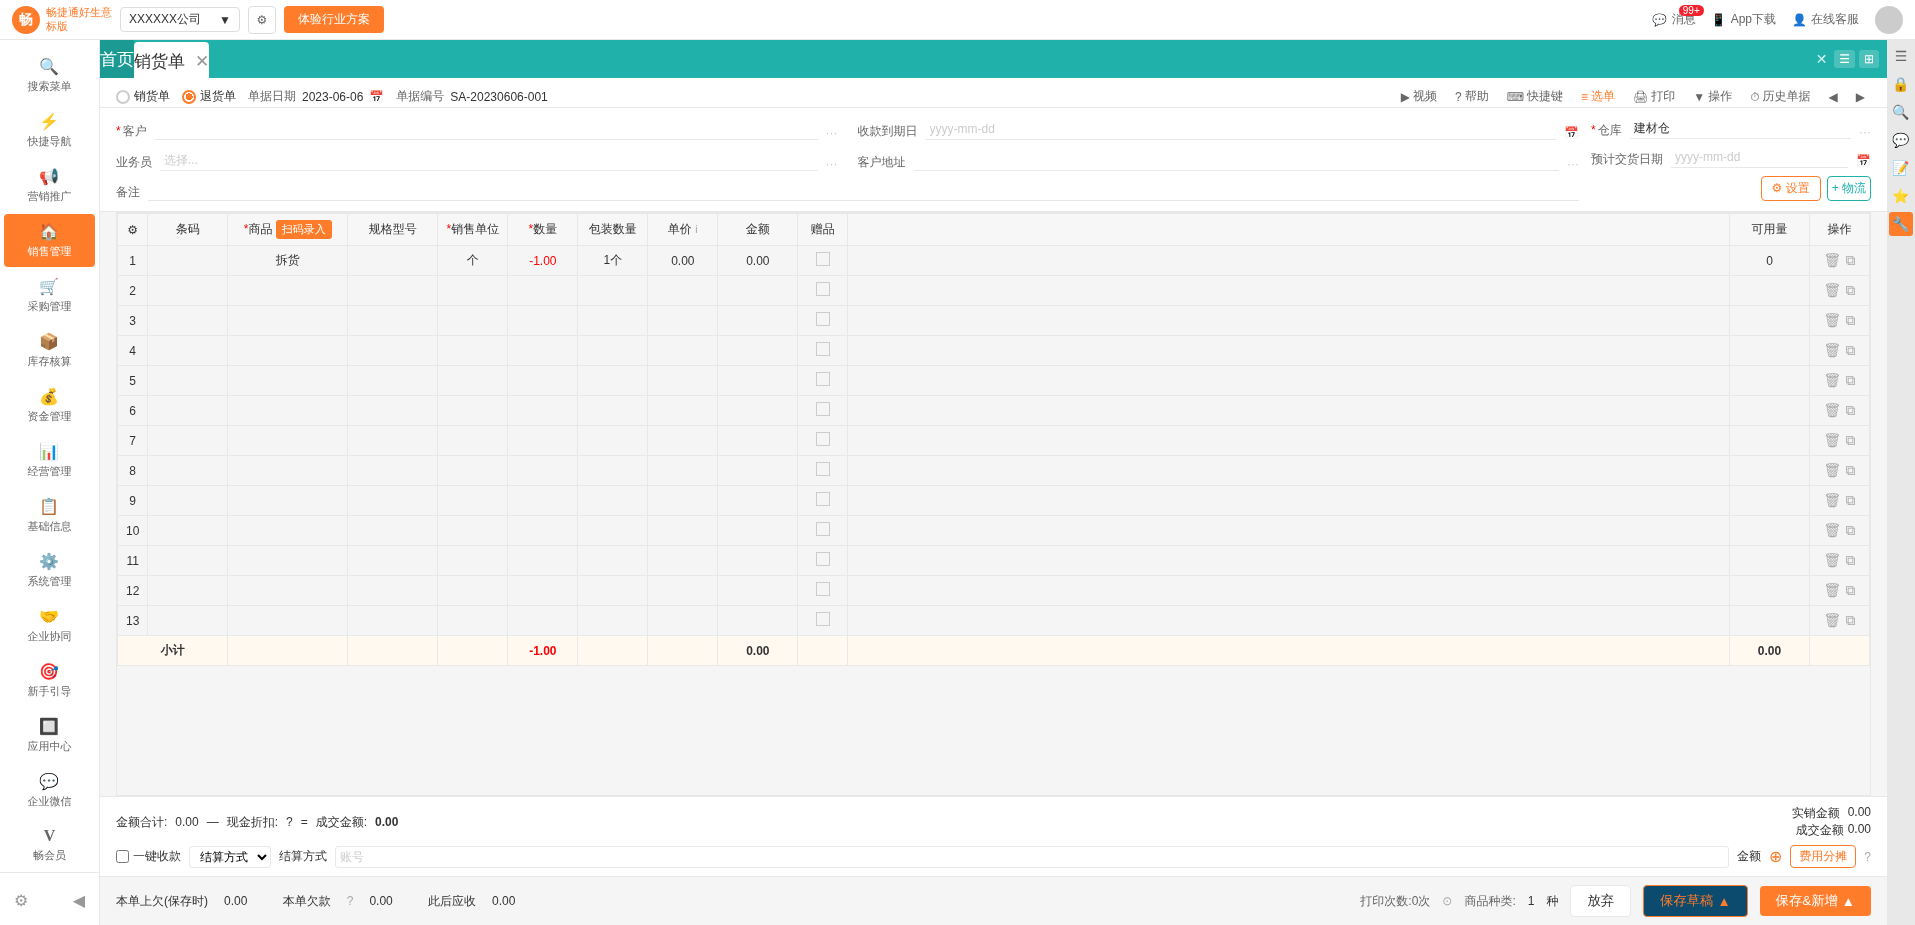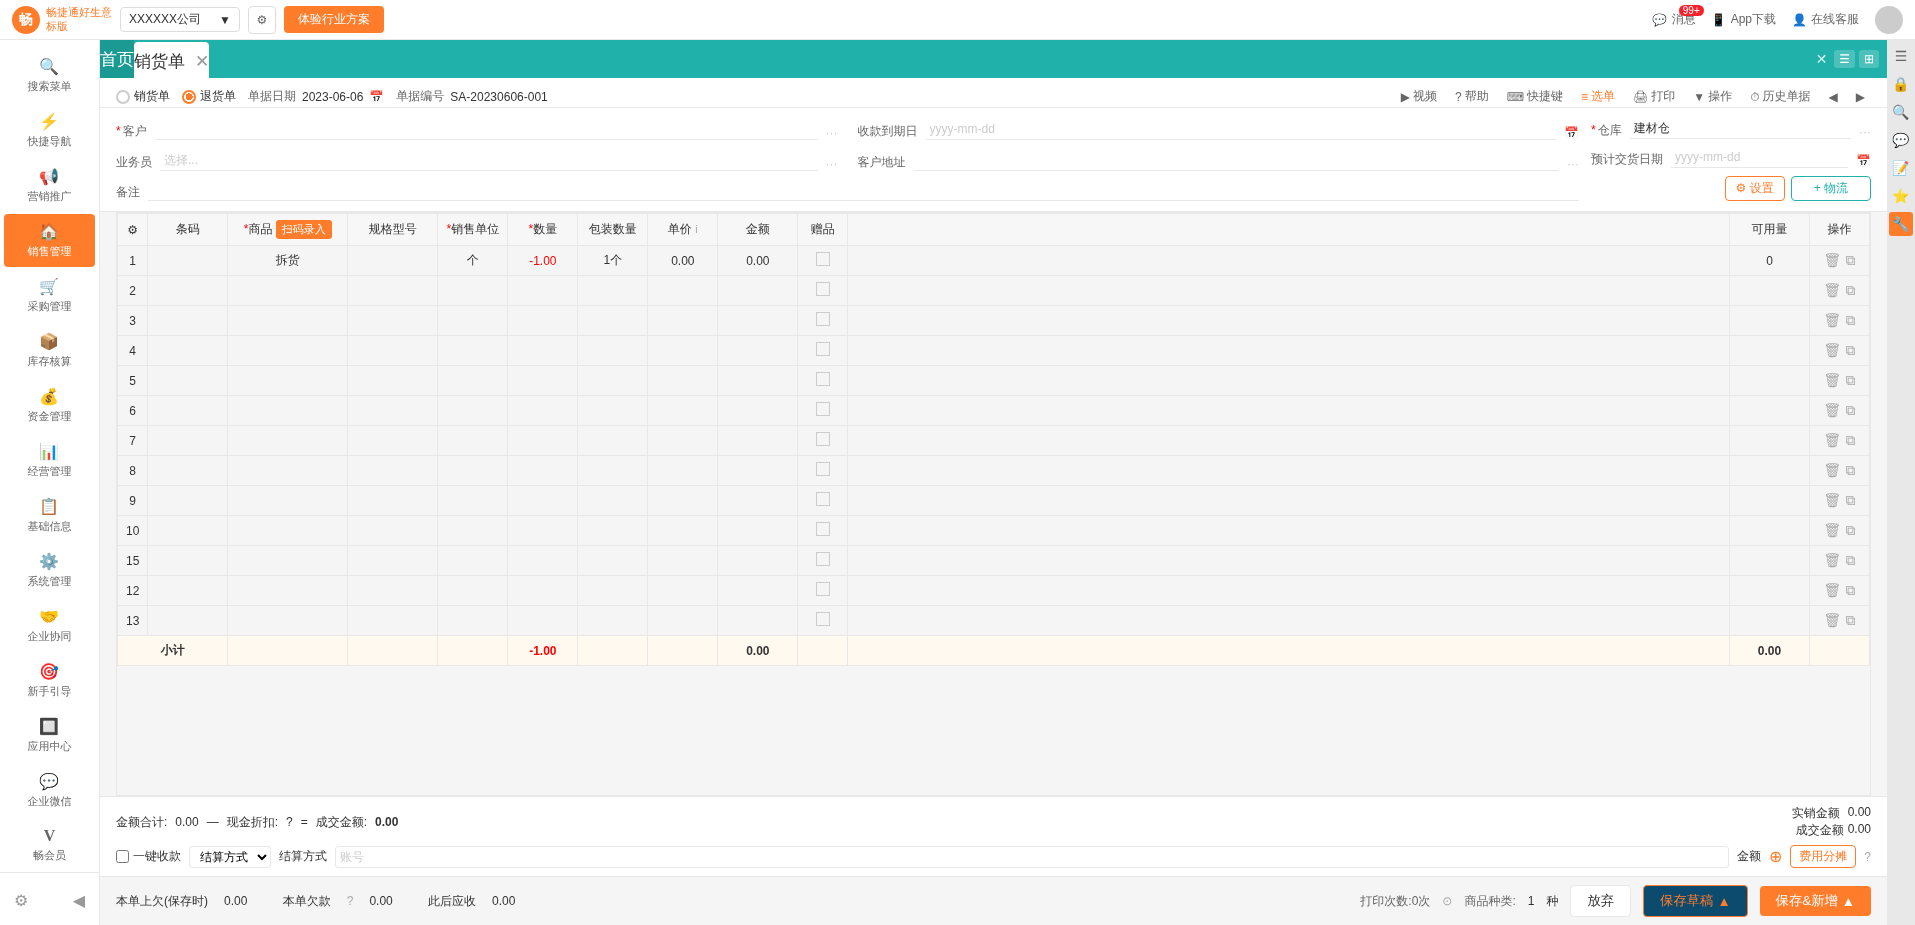--- a/index.html
+++ b/index.html
@@ -45,21 +45,21 @@
     .field-label { color: #666; white-space: nowrap; }
     .field-value { color: #333; }
     .toolbar-btn { display: flex; align-items: center; gap: 3px; color: #666; cursor: pointer; font-size: 12px; padding: 2px 6px; }
     .form-row { display: flex; align-items: flex-end; gap: 8px; }
     .form-field-label { color: #666; white-space: nowrap; font-size: 12px; }
     .form-field-label.required::before { content: '*'; color: #f00; margin-right: 2px; }
     .form-input { flex: 1; border: none; border-bottom: 1px solid #e8e8e8; padding: 3px 4px; font-size: 12px; color: #333; outline: none; }
     .form-input::placeholder { color: #ccc; }
     .dots { color: #ccc; cursor: pointer; }
     .btn-set { background: #fff; border: 1px solid #ff7c2a; color: #ff7c2a; border-radius: 4px; padding: 3px 10px; cursor: pointer; font-size: 12px; }
-    .btn-flow { background: #fff; border: 1px solid #20b2aa; color: #20b2aa; border-radius: 4px; padding: 3px 22px; cursor: pointer; font-size: 12px; }
+    .btn-flow { background: #fff; border: 1px solid #20b2aa; color: #20b2aa; border-radius: 4px; padding: 3px 4px; cursor: pointer; font-size: 12px; }
     .data-table { width: 100%; border-collapse: collapse; font-size: 12px; }
     .data-table th { background: #f7f7f7; border: 1px solid #e8e8e8; padding: 6px 8px; text-align: center; color: #333; white-space: nowrap; font-weight: normal; }
     .data-table td { border: 1px solid #e8e8e8; padding: 4px 8px; text-align: center; color: #333; height: 30px; }
     .data-table td.negative { color: #f00; }
     .scan-btn { background: #ff7c2a; color: #fff; border: none; border-radius: 3px; padding: 2px 6px; cursor: pointer; font-size: 11px; }
     .subtotal-row td { background: #fff9f0; font-weight: bold; }
 
     
     .bottom-area { background: #fff; border-top: 1px solid #e8e8e8; padding: 8px 16px; }
     .amount-row { display: flex; align-items: center; gap: 8px; margin-bottom: 6px; font-size: 12px; }
@@ -570,21 +570,21 @@
                 <td></td>
                 <td></td>
                 <td>
                   <div class="op-icons">
                     <span class="op-icon">🗑</span>
                     <span class="op-icon">⧉</span>
                   </div>
                 </td>
               </tr>
             <tr>
-                <td>15</td>
+                <td>11</td>
                 <td></td>
                 <td></td>
                 <td></td>
                 <td></td>
                 <td></td>
                 <td></td>
                 <td></td>
                 <td></td>
                 <td><span class="checkbox-cell"></span></td>
                 <td></td>

